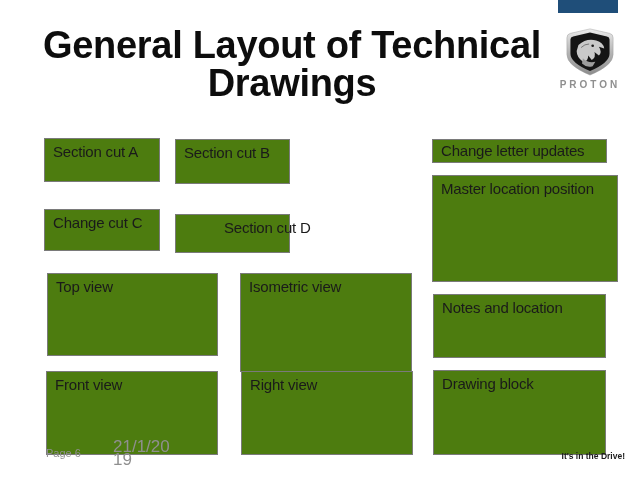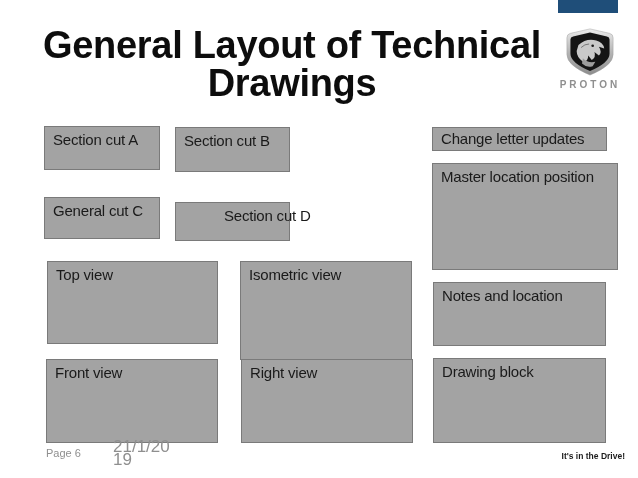--- a/index.html
+++ b/index.html
@@ -23,26 +23,27 @@
   .logo { position: absolute; left: 556px; top: 28px; width: 68px; text-align: center; }
   .logo svg { display: block; margin: 0 auto; }
   .logo .brand {
     margin-top: 3px;
     font-size: 10px; font-weight: bold; letter-spacing: 3px;
     color: #8f8f8f;
   }
   .ph-box {
     position: absolute;
     border: 1.5px solid var(--box-border, #7a7a7a);
-    background: #a3a3a3;
+    background: #4d7c0f;
     box-sizing: border-box;
     font-size: 15px; color: #1a1a1a;
     padding: 4px 0 0 8px;
     letter-spacing: -0.2px;
     white-space: nowrap;
+    margin-top: 12px;
   }
   .box-a { left: 44px;  top: 126px; width: 116px; height: 44px; }
   .box-b { left: 175px; top: 127px; width: 115px; height: 45px; }
   .box-c { left: 44px;  top: 197px; width: 116px; height: 42px; }
   .box-d { left: 175px; top: 202px; width: 115px; height: 39px; padding-left: 48px; }
   .box-top       { left: 47px;  top: 261px; width: 171px; height: 83px; }
   .box-isometric { left: 240px; top: 261px; width: 172px; height: 99px; }
   .box-front     { left: 46px;  top: 359px; width: 172px; height: 84px; }
   .box-right     { left: 241px; top: 359px; width: 172px; height: 84px; }
   .box-change  { left: 432px; top: 127px; width: 175px; height: 24px; padding-top: 2px; }
@@ -90,21 +91,21 @@
       <path d="M17 19 Q26 11 37 14 Q45 16 46 23 L40 21 Q44 27 40 31 L35 27 Q37 33 32 36 L28 31 Q28 38 22 38 Q15 33 15 26 Z" fill="#c9c9c9"></path>
       <path d="M22 34 Q28 40 36 38 L33 43 Q26 45 21 40 Z" fill="#9c9c9c"></path>
       <circle cx="33" cy="20" r="1.5" fill="#1a1a1a"></circle>
       <path d="M20 22 Q24 18 29 18" stroke="#6e6e6e" stroke-width="1" fill="none"></path>
     </svg>
     <div class="brand">PROTON</div>
   </div>
 
   <div class="ph-box box-a">Section cut A</div>
   <div class="ph-box box-b">Section cut B</div>
-  <div class="ph-box box-c">General cut C</div>
+  <div class="ph-box box-c">Change cut C</div>
   <div class="ph-box box-d">Section cut D</div>
 
   <div class="ph-box box-top">Top view</div>
   <div class="ph-box box-isometric">Isometric view</div>
   <div class="ph-box box-front">Front view</div>
   <div class="ph-box box-right">Right view</div>
 
   <div class="ph-box box-change">Change letter updates</div>
   <div class="ph-box box-master">Master location position</div>
   <div class="ph-box box-notes">Notes and location</div>

